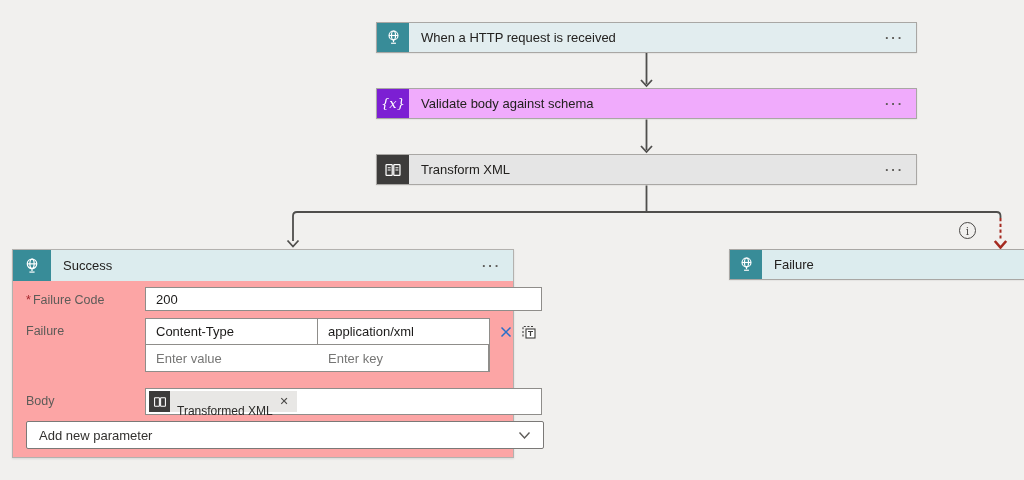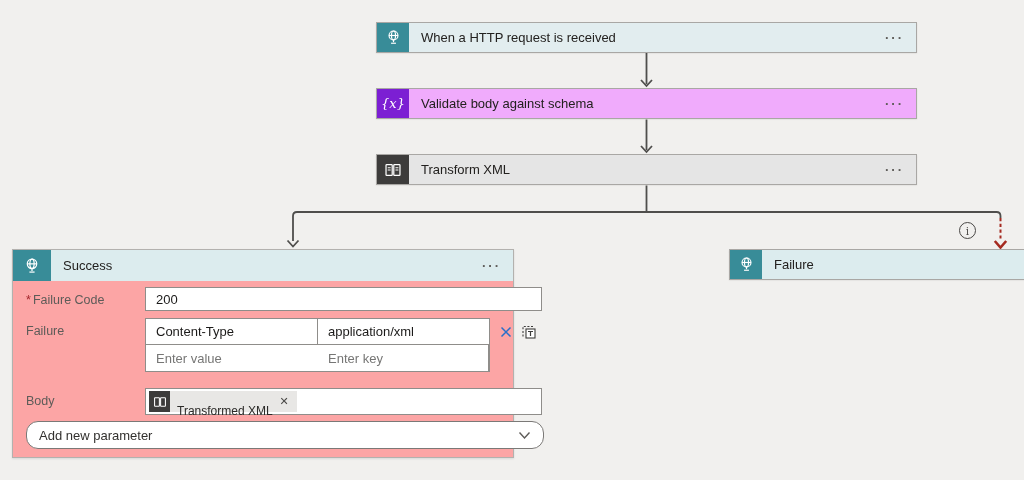--- a/index.html
+++ b/index.html
@@ -51,21 +51,21 @@
   
   .body-box{position:absolute;left:132px;top:138px;width:397px;height:27px;box-sizing:border-box;
             border:1px solid #8f8d8a;background:#fff;display:flex;align-items:center;padding:0 3px;}
   .chip{display:inline-flex;align-items:center;height:21px;background:#e8e7e5;gap:7px;padding-right:8px;}
   .chip-icon{width:21px;height:21px;background:#3d3c3b;display:flex;align-items:center;justify-content:center;}
   .chip-text{font-size:12px;color:#2b2a28;white-space:nowrap;margin-top:18px;}
   .chip-x{font-size:11px;color:#4a4947;line-height:1;}
 
   
   .add-param{position:absolute;left:13px;top:171px;width:518px;height:28px;box-sizing:border-box;
-             border:1px solid #7b7977;border-radius:12px;background:#fff;display:flex;
+             border:1px solid #7b7977;border-radius:2px;background:#fff;display:flex;
              align-items:center;padding:0 12px;}
   .add-param-label{flex:1;font-size:13px;color:#33312f;}
 
   
   .info-badge{position:absolute;left:959px;top:222px;width:17px;height:17px;box-sizing:border-box;
               border:1.5px solid #494745;border-radius:50%;display:flex;align-items:center;
               justify-content:center;font-size:10.5px;color:#494745;z-index:2;
               font-family:"DejaVu Serif",serif;}
 </style>
 </head>

